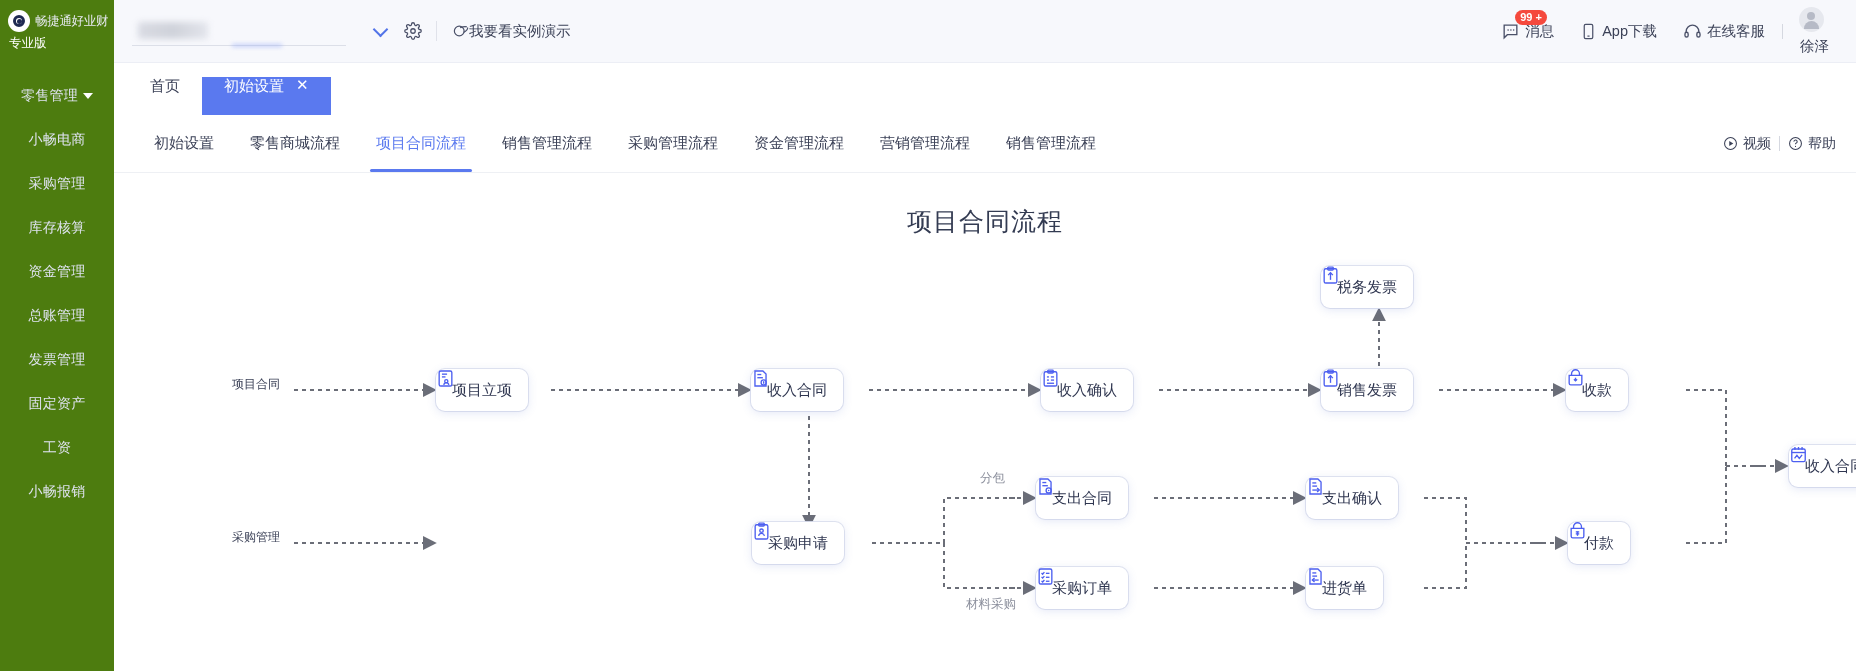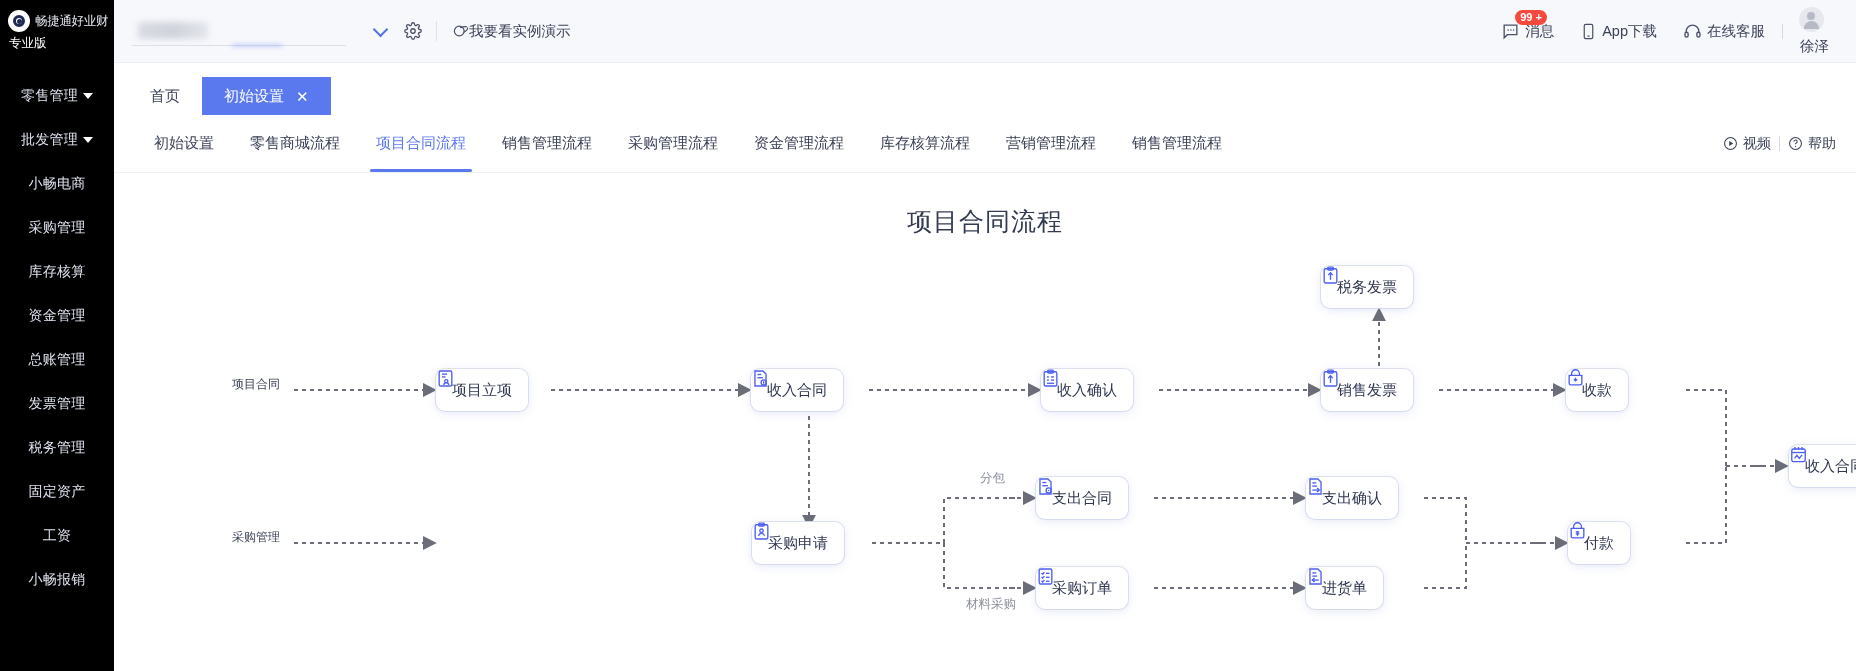--- a/index.html
+++ b/index.html
@@ -6,21 +6,21 @@
   html, body {
     width: 1856px; height: 671px;
     font-family: "Liberation Sans", "DejaVu Sans", sans-serif;
     background: #ffffff; overflow: hidden;
   }
   #app { position: relative; width: 1856px; height: 671px; background:#fff; }
 
   
   .sidebar {
     position: absolute; left: 0; top: 0; width: 114px; height: 671px;
-    background: #000000;
+    background: #4d7c0f;
     display: flex; flex-direction: column; align-items: flex-end;
   }
   .logo-wrap { width:114px; height: 62px; padding: 10px 8px 0 8px; position: relative;}
   .logo-row { display:flex; align-items:center; gap:5px; }
   .logo-mark { width:22px; height:22px; border-radius:50%; background:#fff; position:relative; flex:none; }
   .logo-mark::before{ content:""; position:absolute; left:5px; top:5px; width:12px; height:12px;
      border-radius:50%; border:3px solid #1f2a52; box-sizing:border-box;}
   .logo-mark::after{ content:""; position:absolute; left:8.5px; top:8.5px; width:5px; height:5px;
      border-radius:50%; background:#1f2a52;}
   .logo-text { color:#e8eaf3; font-size:12.5px; letter-spacing:-0.3px; white-space:nowrap; }
@@ -69,21 +69,21 @@
   .avatar::after { content:""; position:absolute; left:5px; top:14.5px; width:15px; height:8px;
       border-radius:8px 8px 0 0; background:#b6bac6;}
   .user-name { color:#3b4157; font-size:14.5px; margin-left:7px; }
 
   
   .pagetabs {
     position:absolute; left:114px; top:63px; right:0; height:52px; background:#fff;
     display:flex; align-items:flex-end; padding-left:14px; gap:0px;
   }
   .ptab {
-    height:38px; padding:0 22px; display:flex; align-items:center; justify-content:center;
+    height:38px; padding:0 22px; display:flex; align-items:flex-start; justify-content:center;
     font-size:15px; color:#3b4157; cursor:pointer;
   }
   .ptab.active { background:#5a79ef; color:#fff; }
   .ptab-close { margin-left:12px; font-size:15px; color:#ffffff; line-height:1; }
 
   
   .content {
     position:absolute; left:114px; top:115px; right:0; bottom:0; background:#fff;
   }
   .subtabs {
@@ -133,43 +133,36 @@
         <span class="logo-text">畅捷通好业财</span>
       </div>
       <div class="logo-sub">专业版</div>
     </div>
     <div class="menu">
       <div class="menu-item">
         <span>零售管理</span>
         <span class="caret"></span>
       </div>
       <div class="menu-item">
-        <span>批发管理</span>
-        <span class="caret"></span>
-      </div>
-      <div class="menu-item">
         <span>小畅电商</span>
       </div>
       <div class="menu-item">
         <span>采购管理</span>
       </div>
       <div class="menu-item">
         <span>库存核算</span>
       </div>
       <div class="menu-item">
         <span>资金管理</span>
       </div>
       <div class="menu-item">
         <span>总账管理</span>
       </div>
       <div class="menu-item">
         <span>发票管理</span>
-      </div>
-      <div class="menu-item">
-        <span>税务管理</span>
       </div>
       <div class="menu-item">
         <span>固定资产</span>
       </div>
       <div class="menu-item">
         <span>工资</span>
       </div>
       <div class="menu-item">
         <span>小畅报销</span>
       </div>
@@ -257,23 +250,20 @@
           <span>项目合同流程</span>
         </div>
       <div class="stab">
           <span>销售管理流程</span>
         </div>
       <div class="stab">
           <span>采购管理流程</span>
         </div>
       <div class="stab">
           <span>资金管理流程</span>
-        </div>
-      <div class="stab">
-          <span>库存核算流程</span>
         </div>
       <div class="stab">
           <span>营销管理流程</span>
         </div>
       <div class="stab">
           <span>销售管理流程</span>
         </div>
 
       <div class="subtabs-right">
         <div class="sr-item">

